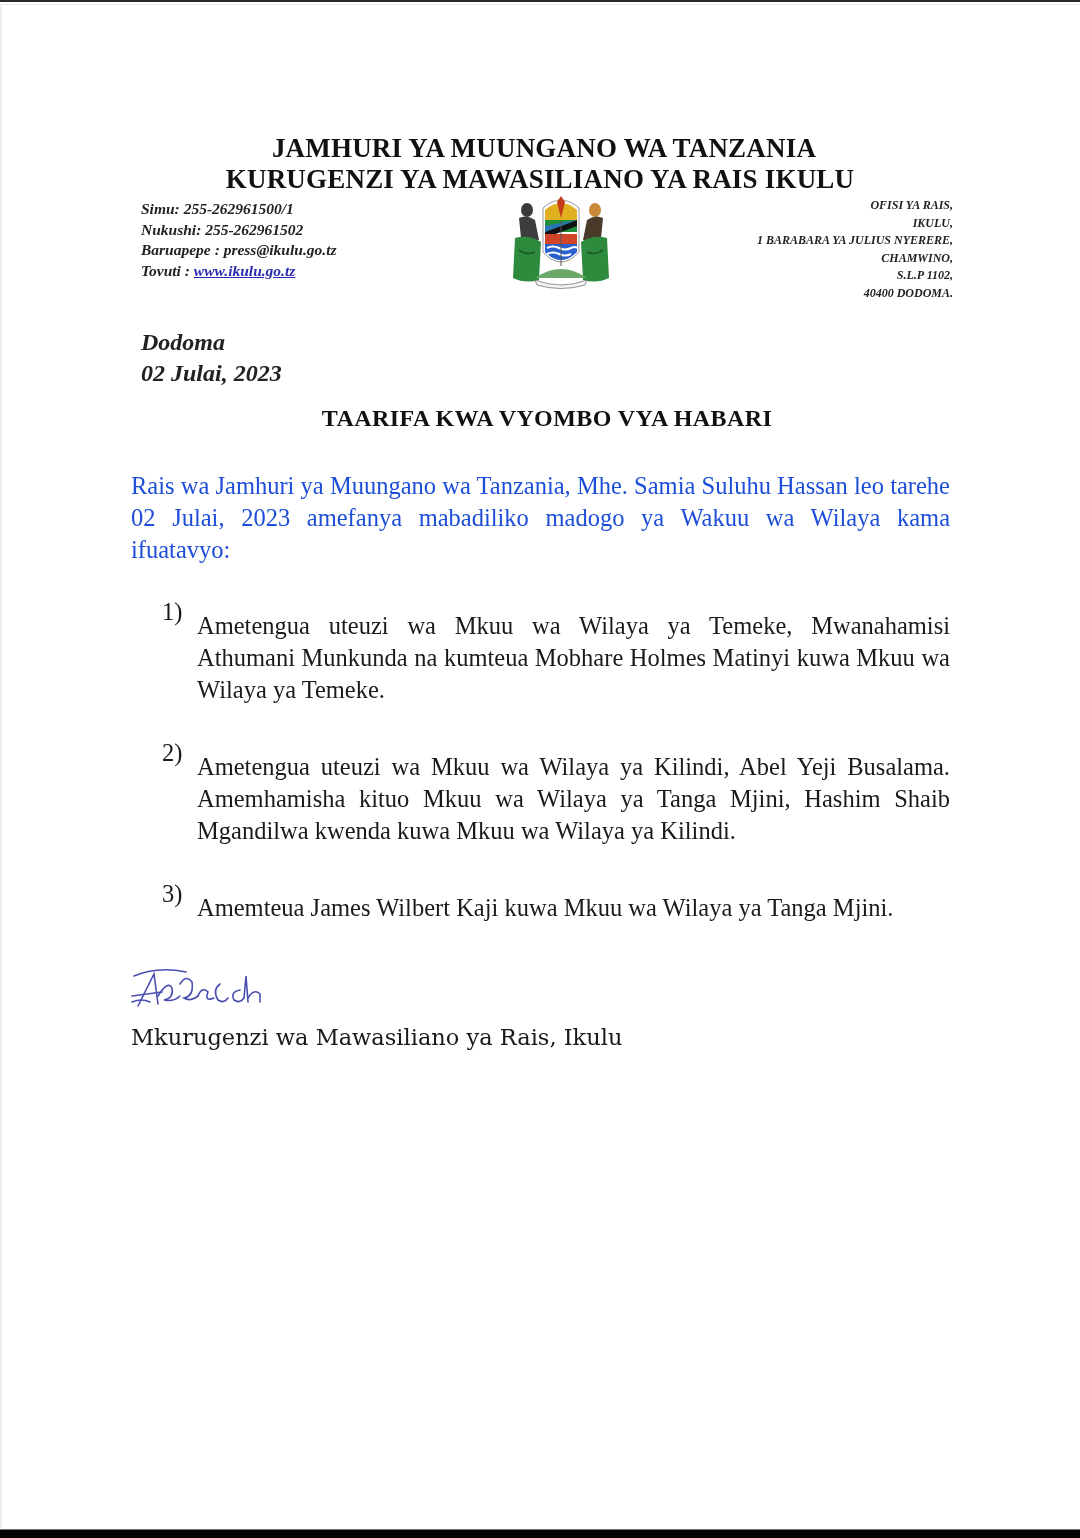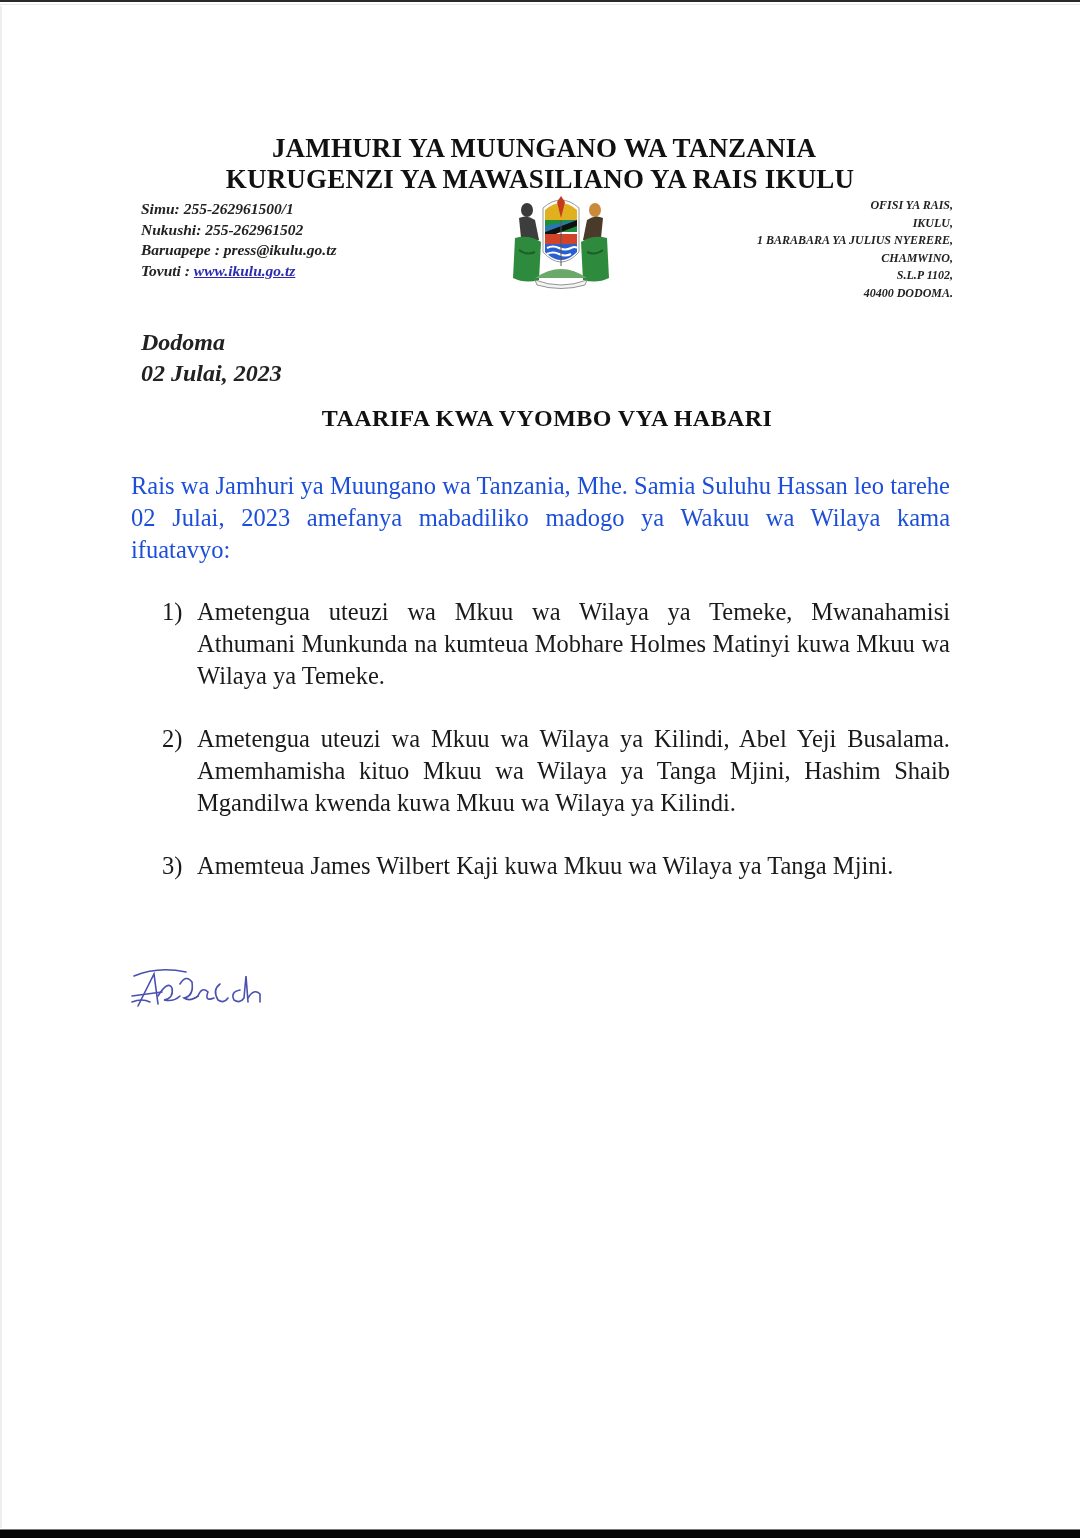--- a/index.html
+++ b/index.html
@@ -51,21 +51,21 @@
 
     .intro {
       position: absolute; left: 131px; width: 819px; top: 470px;
       font-size: 24.5px; line-height: 32px; text-align: justify; color: #1d4ed8;
     }
 
     .items { position: absolute; left: 131px; width: 819px; top: 596px; }
     .item { display: flex; font-size: 24.5px; line-height: 32px; color: #1a1a1a; margin-bottom: 31px; }
     .item-num { width: 66px; text-align: right; padding-right: 0; box-sizing: border-box; flex: none; }
     .item-num span { display: inline-block; width: 66px; text-align: left; padding-left: 31px; box-sizing: border-box; }
-    .item-text { flex: 1; text-align: justify; }
+    .item-text { flex: 1; text-align: justify; margin-top: 14px; }
 
     .signature { position: absolute; left: 128px; top: 962px; width: 140px; height: 55px; }
 
     .signer {
       position: absolute; left: 131px; top: 1021px;
       font-family: "DejaVu Serif", serif; font-size: 22.5px; line-height: 33px; color: #1a1a1a;
     }
   </style>
 </head>
 <body>
@@ -159,15 +159,16 @@
       <path d="M52 22 Q58 12 64 20 Q66 34 56 36 Q62 40 70 34"></path>
       <path d="M70 34 Q74 24 80 30 Q76 40 86 36"></path>
       <path d="M92 22 Q84 28 90 38 Q96 42 100 36"></path>
       <path d="M112 28 Q102 30 106 38 Q112 42 116 36 L118 14 L120 40"></path>
       <path d="M120 36 Q126 26 132 32 L132 40"></path>
     </g>
   </svg>
 </div>
 
 <div class="signer">
+  <div>Mkurugenzi wa Mawasiliano ya Rais, Ikulu</div>
 </div>
 
 <div class="bottom-bar"></div>
 
 </body></html>

